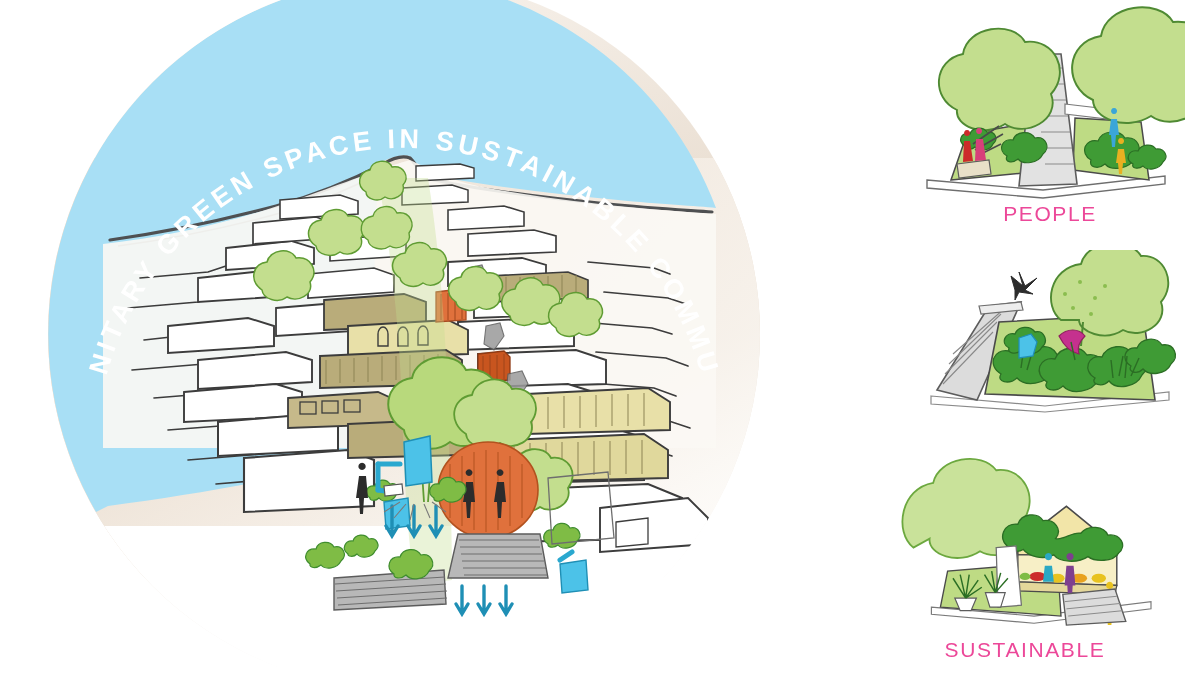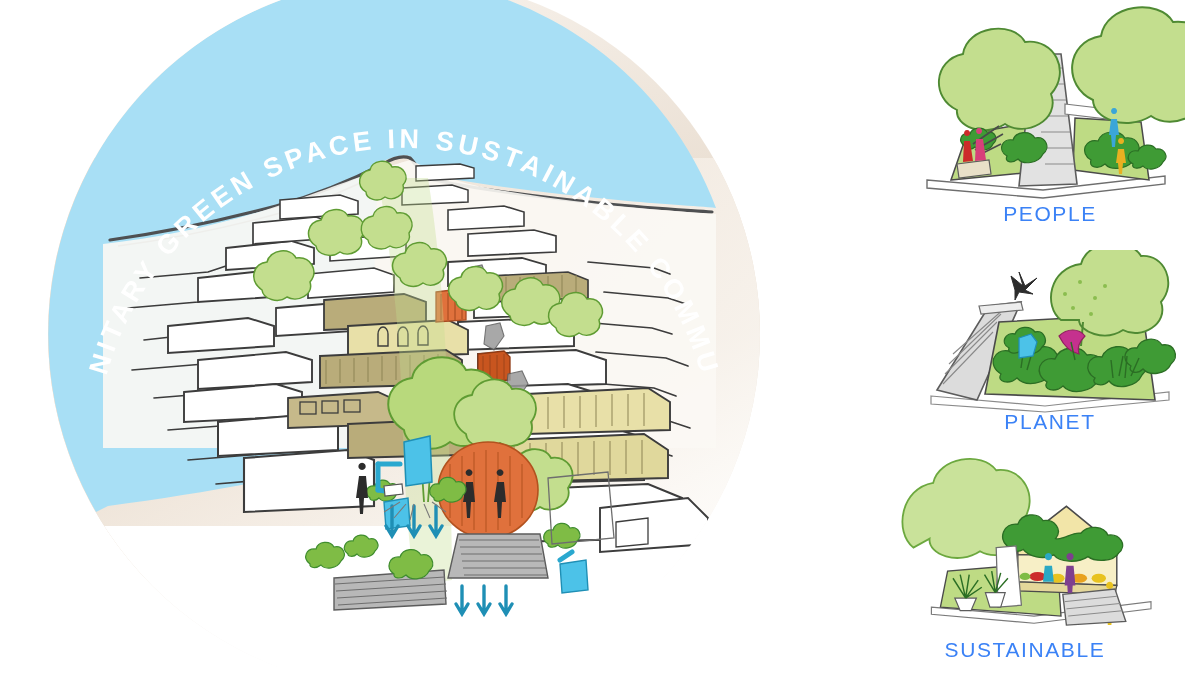--- a/index.html
+++ b/index.html
@@ -15,21 +15,21 @@
 
   
   .vignette{position:absolute;width:270px;}
   .v-people{left:915px;top:-6px;height:250px;}
   .v-planet{left:915px;top:250px;height:200px;}
   .v-prosperity{left:890px;top:452px;height:222px;}
 
   .v-label{
     position:absolute;left:0;width:100%;text-align:center;
     font-family:"Liberation Sans", sans-serif;
-    font-size:21px;letter-spacing:1.6px;color:#3b82f6;
+    font-size:21px;letter-spacing:1.6px;color:#ec4899;
     font-weight:400;
   }
   .v-people .v-label{top:208px;}
   .v-planet .v-label{top:160px;}
   .v-prosperity .v-label{top:186px;}
 
   .v-art{position:absolute;left:0;top:0;width:100%;}
 </style>
 </head>
 <body>
@@ -395,21 +395,20 @@
       <g stroke="#2b6e24" stroke-width="1.4" fill="none">
         <path d="M204 126 l4 -20 M210 128 l2 -22 M216 126 l8 -18 M198 128 l-2 -18"></path>
         <path d="M106 118 l2 -14 M112 120 l4 -14"></path>
       </g>
 
       <path d="M104 88 l12 -4 l6 8 l-4 14 l-14 2 Z" fill="#4cc2e8" stroke="#1f8fb5" stroke-width="1.3"></path>
 
       <path d="M144 86 c8-8 20-8 26 0 c-6 6-8 12-6 18 c-10-2-16-10-20-18z" fill="#c5318e" stroke="#90215f" stroke-width="1.2"></path>
       <path d="M156 92 L160 110" stroke="#2b6e24" stroke-width="1.4" fill="none"></path>
     </svg>
-    <div class="v-label">PLANET</div>
   </div>
 
   <div class="vignette v-prosperity">
     <svg class="v-art" viewBox="0 0 300 185" width="300" height="185">
 
       <path d="M26 96 c-22-18-14-66 22-72 6-28 54-36 70-14 30-4 48 30 30 56 12 26-24 48-48 34 -24 16-58 4-56-14z" fill="#c9e29a" stroke="#6ca83f" stroke-width="2"></path>
 
       <path d="M46 162 L160 172 L290 156 L290 164 L160 180 L46 170 Z" fill="#ffffff" stroke="#7a7a7a" stroke-width="1.3"></path>
 
       <path d="M56 162 L190 172 L186 112 L64 122 Z" fill="#bedb84" stroke="#4a4a4a" stroke-width="1.5"></path>

